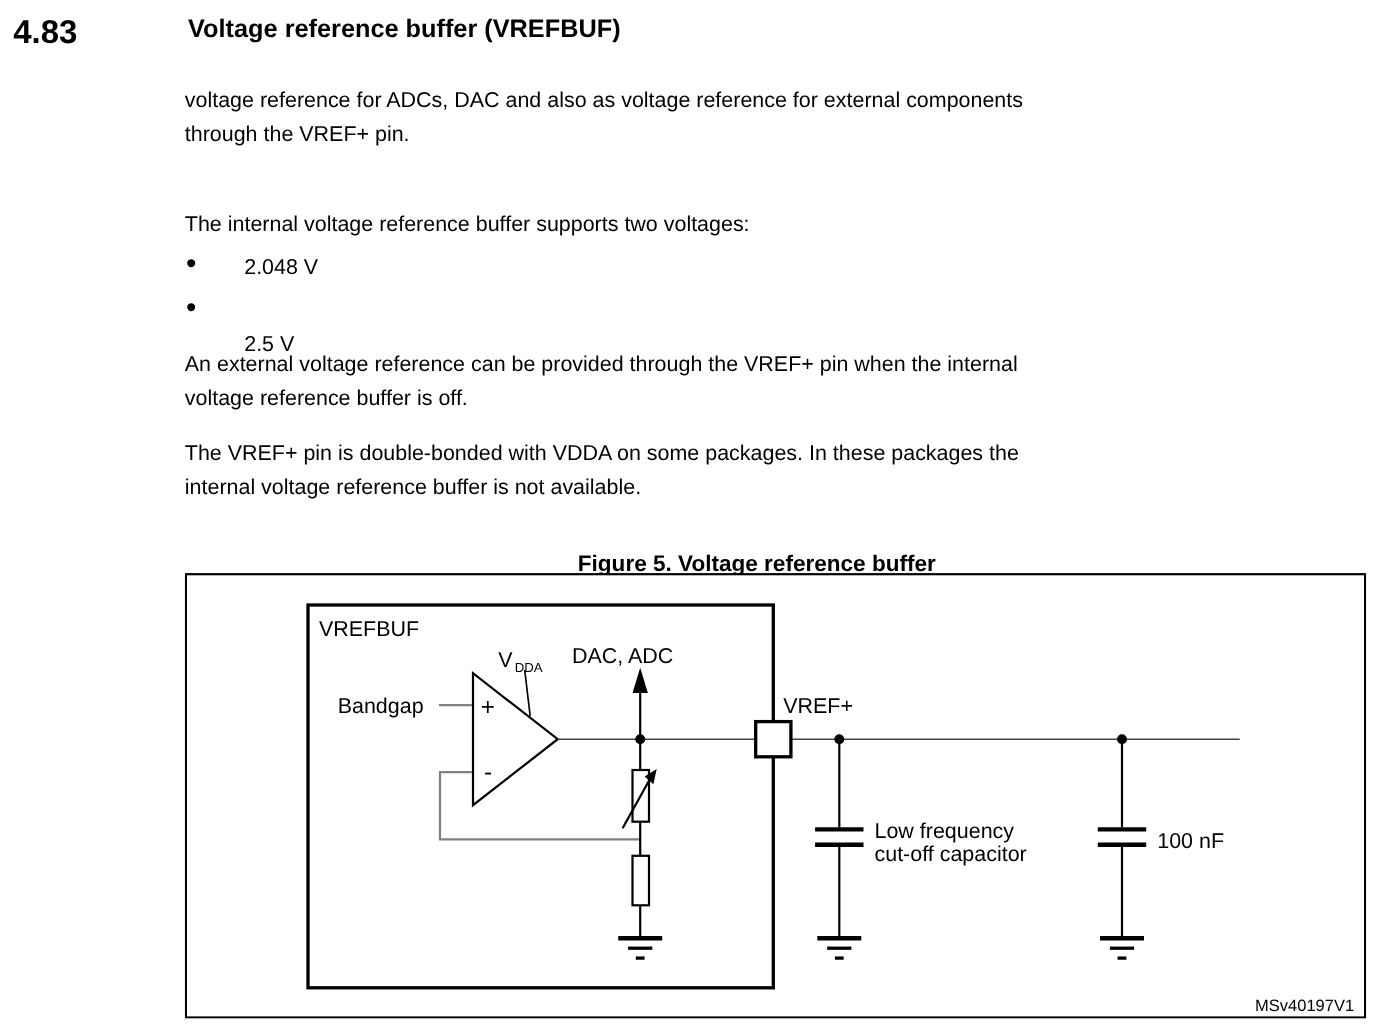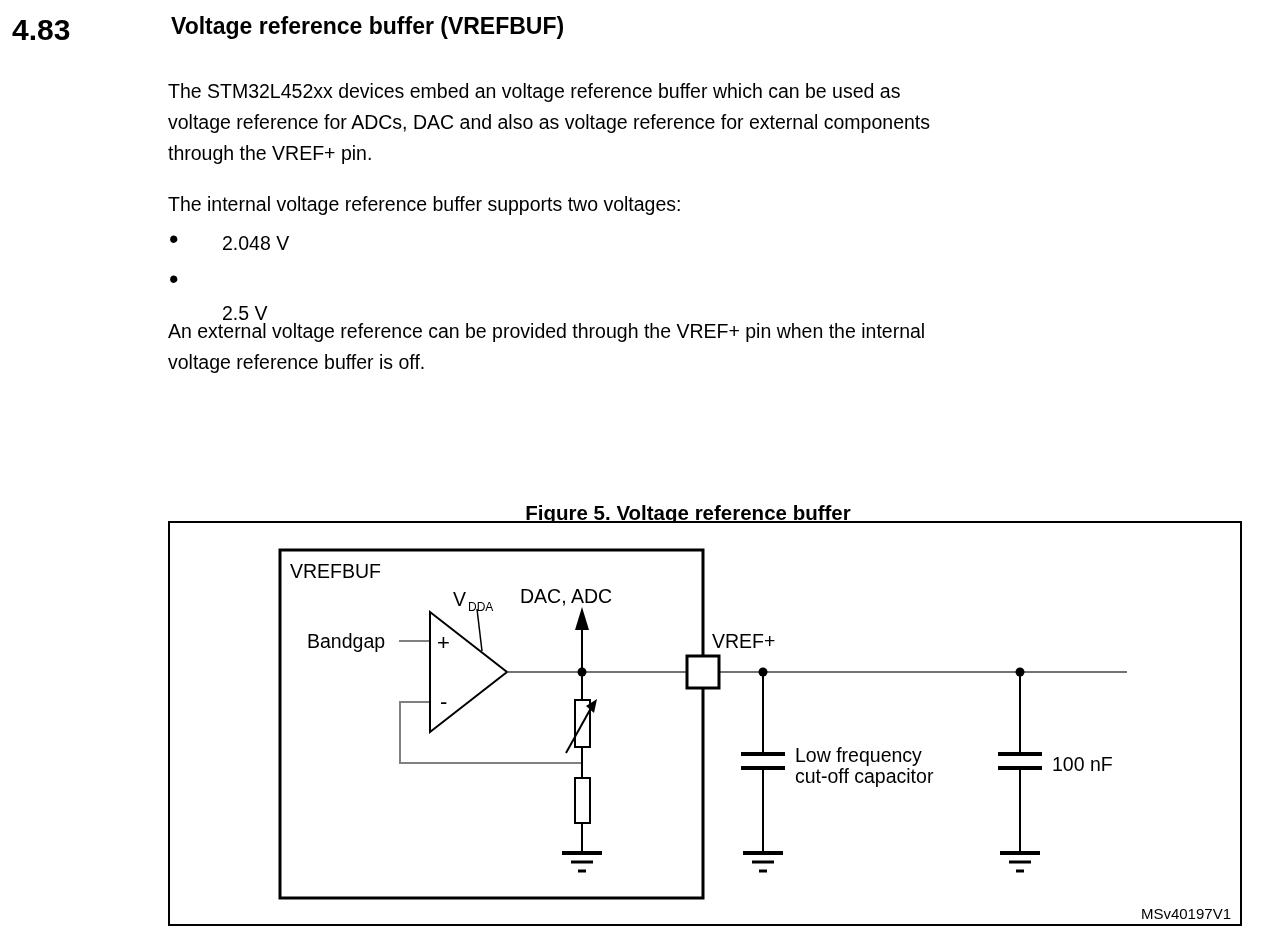--- a/index.html
+++ b/index.html
@@ -34,37 +34,40 @@
 </style>
 </head>
 <body>
 
 <div class="page">
 
   <div class="abs h-num">4.83</div>
   <div class="abs h-title">Voltage reference buffer (VREFBUF)</div>
 
   <div class="abs body-text p1">
-    <div>The STM32L452xx devices embed an voltage reference buffer which can be used as</div>
     <div>voltage reference for ADCs, DAC and also as voltage reference for external components</div>
     <div>through the VREF+ pin.</div>
   </div>
 
   <div class="abs body-text p2">The internal voltage reference buffer supports two voltages:</div>
 
   <div class="abs bullet-marker bm1">•</div>
   <div class="abs body-text bl1">2.048 V</div>
   <div class="abs bullet-marker bm2">•</div>
   <div class="abs body-text bl2">2.5 V</div>
 
   <div class="abs body-text p3">
     <div>An external voltage reference can be provided through the VREF+ pin when the internal</div>
     <div>voltage reference buffer is off.</div>
   </div>
 
+  <div class="abs body-text p4">
+    <div>The VREF+ pin is double-bonded with VDDA on some packages. In these packages the</div>
+    <div>internal voltage reference buffer is not available.</div>
+  </div>
 
   <div class="abs fig-caption">Figure 5. Voltage reference buffer</div>
 
   <svg class="abs fig-svg" width="1074" height="405" viewBox="0 0 1074 405">
 
     <rect x="1" y="1" width="1072" height="403" fill="#ffffff" stroke="#000000" stroke-width="2"></rect>
 
     <rect x="112" y="29" width="423" height="348" fill="none" stroke="#000000" stroke-width="3"></rect>
     <text class="lbl" x="122" y="57">VREFBUF</text>
 

